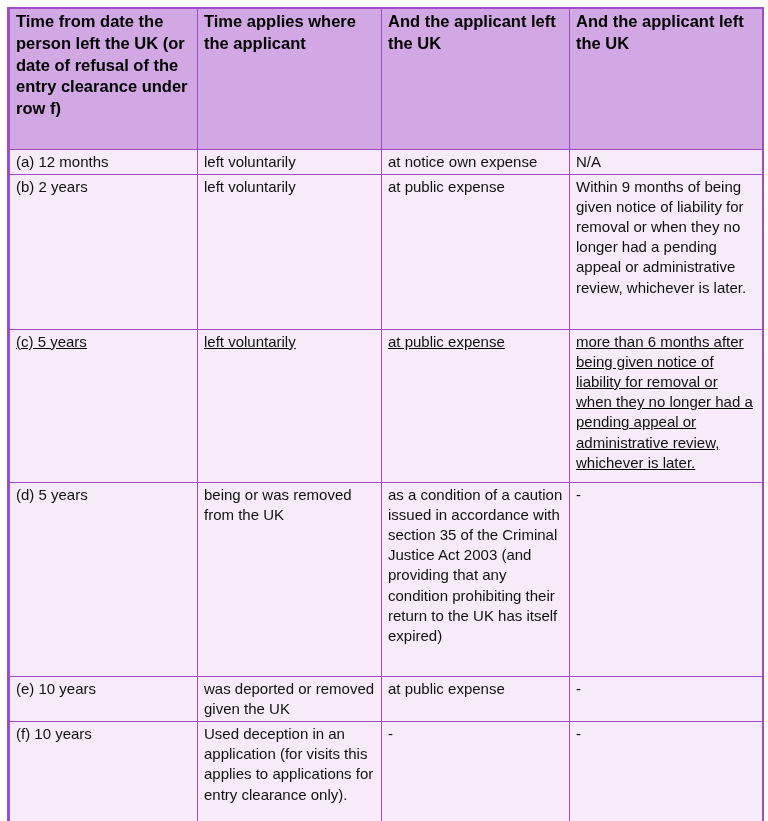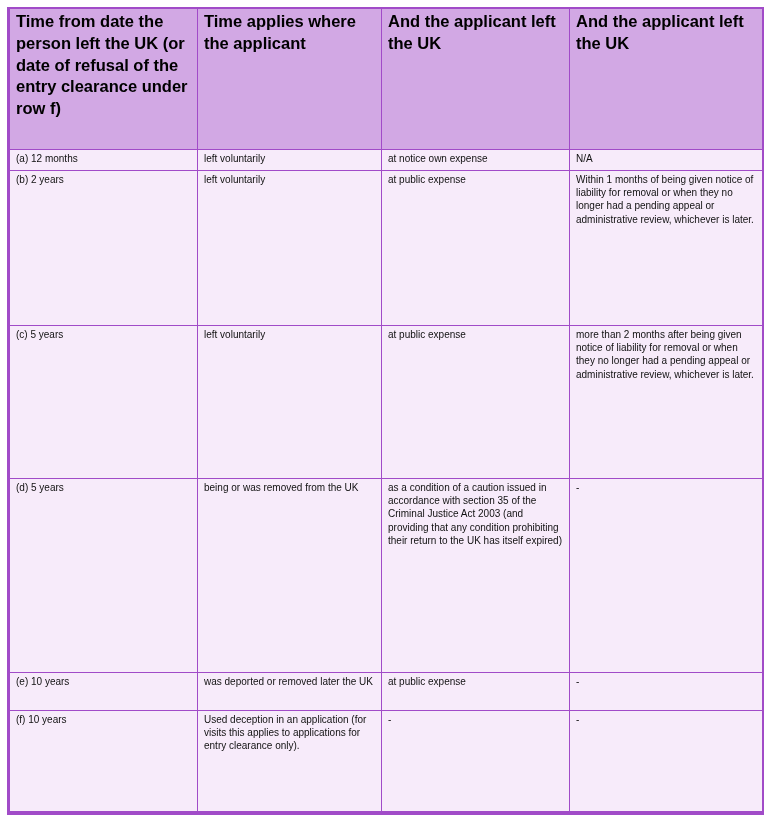--- a/index.html
+++ b/index.html
@@ -49,35 +49,35 @@
     padding-top: 5px;
     padding-bottom: 4px;
     border-bottom: 2px solid #A14BC8;
     margin-left: 12px;
   }
 
   tbody td {
     background: #F7EBFA;
     color: #111111;
     font-weight: normal;
-    font-size: 10px;
+    font-size: 15px;
     line-height: 1.345;
   }
 
   
   col.c1 { width: 189px; }
   col.c2 { width: 184px; }
   col.c3 { width: 188px; }
   col.c4 { width: 193px; }
 
   
   tr.row-head   { height: 141px; }
   tr.row-a      { height: 21px;  }
   tr.row-b      { height: 155px; }
-  tr.row-c      { height: 153px; }
+  tr.row-c      { height: 153px; text-decoration: underline; }
   tr.row-d      { height: 194px; padding-left: 11px; }
   tr.row-e      { height: 38px;  }
   tr.row-f      { height: 103px; padding-left: 48px; }
 
   td.v-middle { vertical-align: middle; }
 </style>
 </head>
 <body>
 
 <div id="table-wrap">
@@ -102,40 +102,40 @@
         <td>(a) 12 months</td>
         <td>left voluntarily</td>
         <td>at notice own expense</td>
         <td>N/A</td>
       </tr>
 
       <tr class="row-b">
         <td>(b) 2 years</td>
         <td>left voluntarily</td>
         <td>at public expense</td>
-        <td>Within 1 months of being given notice of liability for removal or when they no longer had a pending appeal or administrative review, whichever is later.</td>
+        <td>Within 9 months of being given notice of liability for removal or when they no longer had a pending appeal or administrative review, whichever is later.</td>
       </tr>
 
       <tr class="row-c">
         <td>(c) 5 years</td>
         <td>left voluntarily</td>
         <td>at public expense</td>
-        <td>more than 2 months after being given notice of liability for removal or when they no longer had a pending appeal or administrative review, whichever is later.</td>
+        <td>more than 6 months after being given notice of liability for removal or when they no longer had a pending appeal or administrative review, whichever is later.</td>
       </tr>
 
       <tr class="row-d">
         <td>(d) 5 years</td>
         <td>being or was removed from the UK</td>
         <td>as a condition of a caution issued in accordance with section 35 of the Criminal Justice Act 2003 (and providing that any condition prohibiting their return to the UK has itself expired)</td>
         <td>-</td>
       </tr>
 
       <tr class="row-e">
         <td>(e) 10 years</td>
-        <td>was deported or removed later the UK</td>
+        <td>was deported or removed given the UK</td>
         <td>at public expense</td>
         <td>-</td>
       </tr>
 
       <tr class="row-f">
         <td>(f) 10 years</td>
         <td>Used deception in an application (for visits this applies to applications for entry clearance only).</td>
         <td>-</td>
         <td class="v-middle">-</td>
       </tr>

